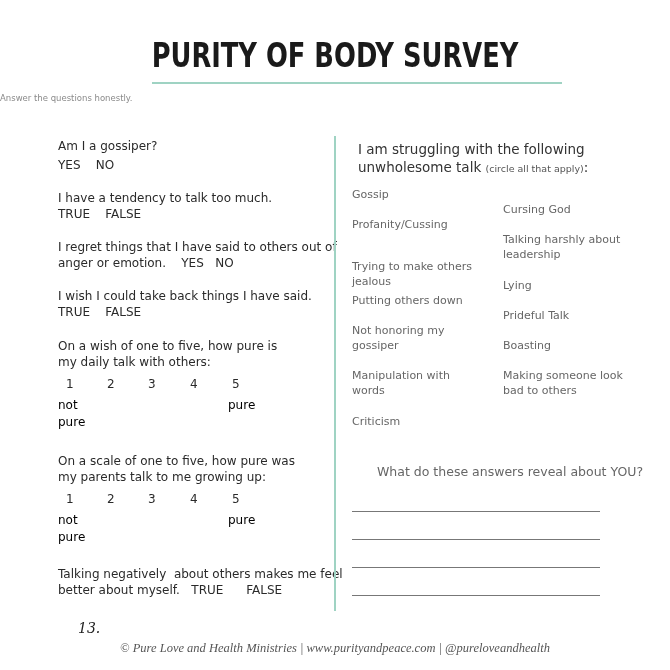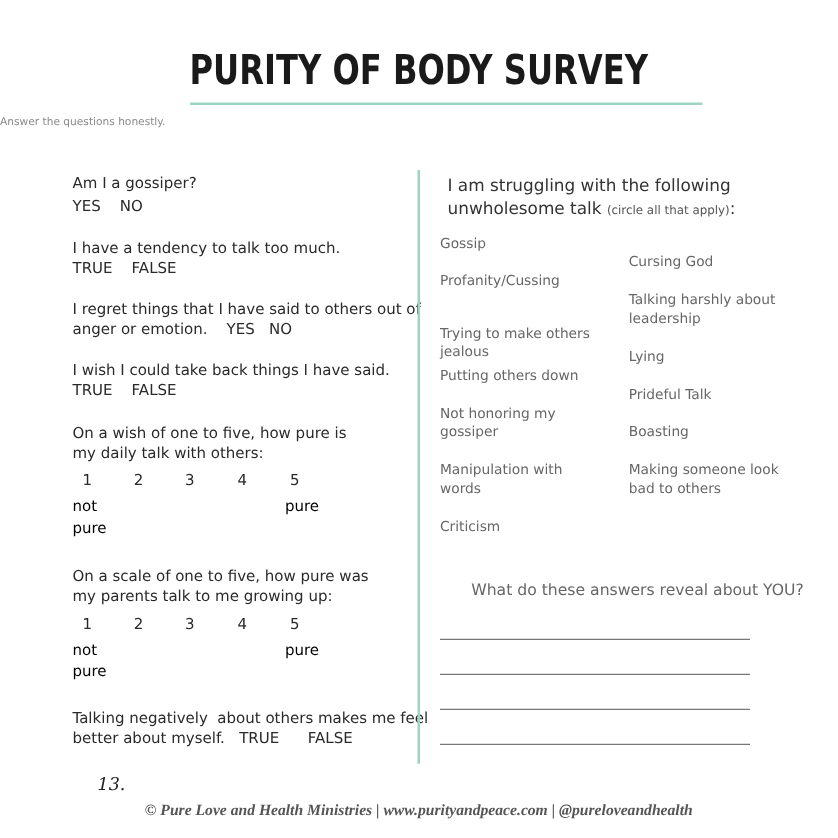--- a/index.html
+++ b/index.html
@@ -12,21 +12,21 @@
   .scale { position:absolute; left:0; width:240px; }
   .scale span { position:absolute; }
   .lbl { color:#000000; }
   .divider { position:absolute; left:334px; top:136px; width:2px; height:475px; background:#9fd3c3; }
   .right-head { position:absolute; left:358px; top:140px; font-size:13.5px; line-height:18px; color:#333; }
   .right-head small { font-size:9.5px; color:#555; }
   .item { position:absolute; font-size:11px; line-height:15px; color:#666; }
   .reveal { position:absolute; left:349px; top:464px; font-size:12.5px; color:#666;margin-left:28px; }
   .wline { position:absolute; left:352px; width:248px; height:1px; background:#777; }
   .page-num { position:absolute; left:34px; top:620px; font-family:"DejaVu Serif", serif; font-style:italic; font-size:14px; color:#222;margin-left:44px; }
-  .footer { position:absolute; left:0; width:670px; top:641px; text-align:center; font-family:"Liberation Serif", serif; font-style:italic; font-size:12.5px; color:#555;font-weight:bold; }
+  .footer { position:absolute; left:0; width:670px; top:641px; text-align:center; font-family:"Liberation Serif", serif; font-style:italic; font-size:12.5px; color:#555; }
 </style>
 </head>
 <body>
 
 <div class="title">PURITY OF BODY SURVEY</div>
 <div class="title-rule"></div>
 <div class="subtitle">Answer the questions honestly.</div>
 
 <div class="col-left">
   <div class="q" style="top:0px">Am I a gossiper?</div>

